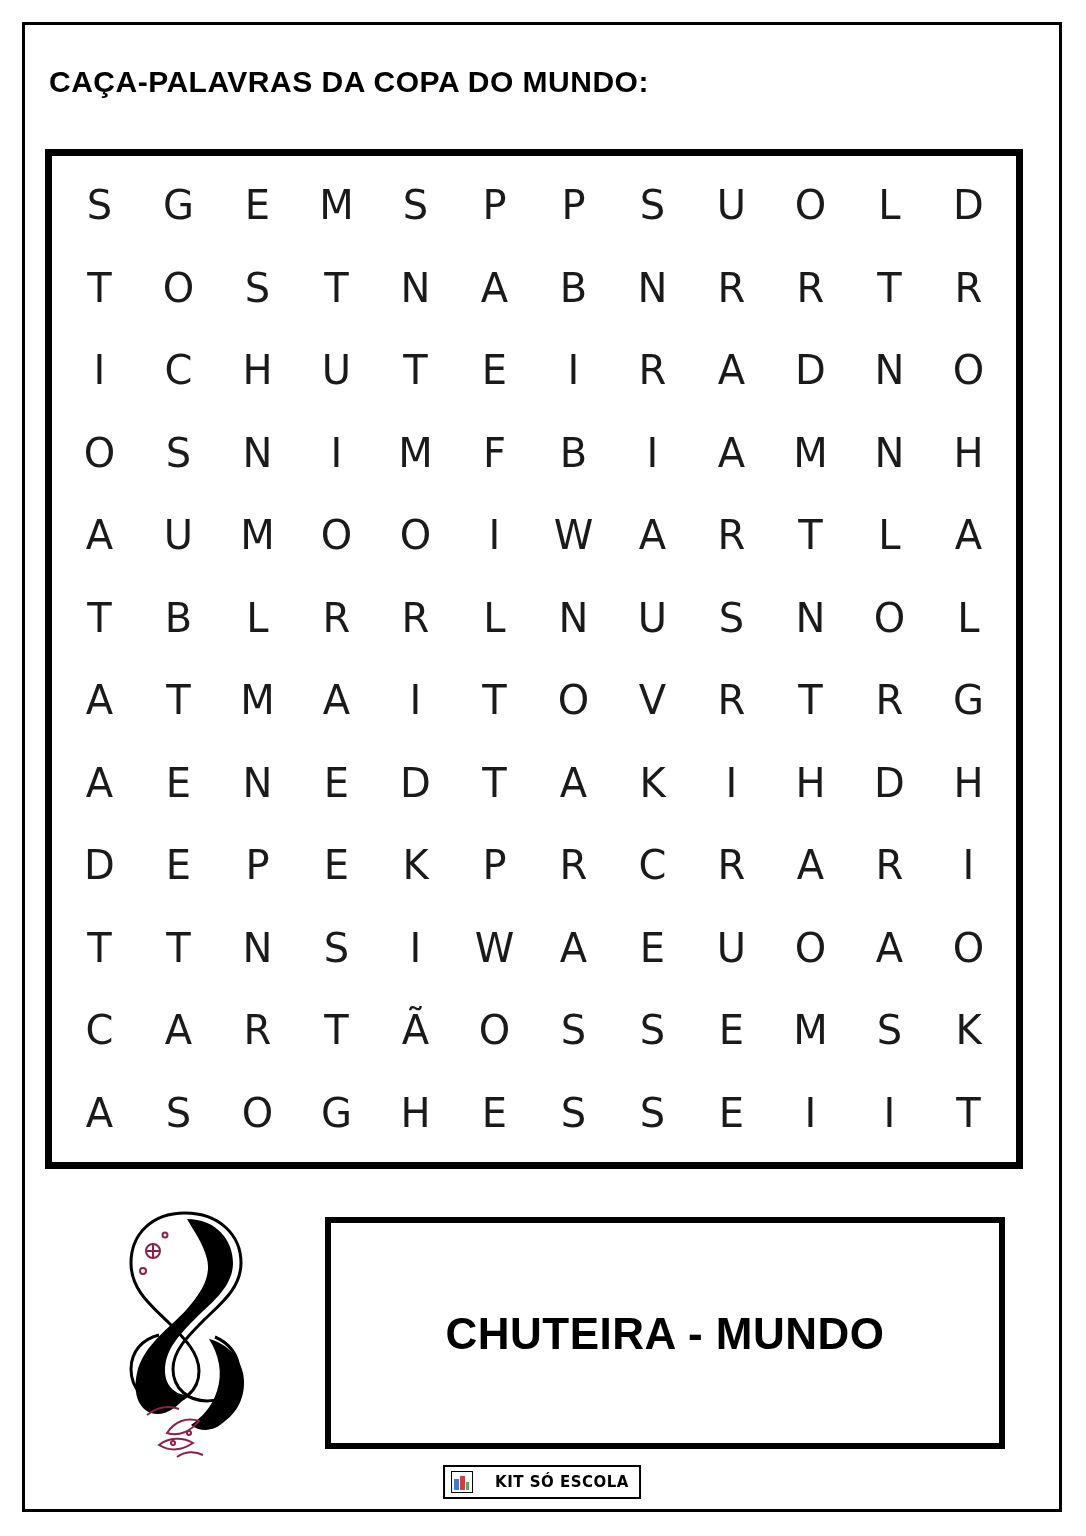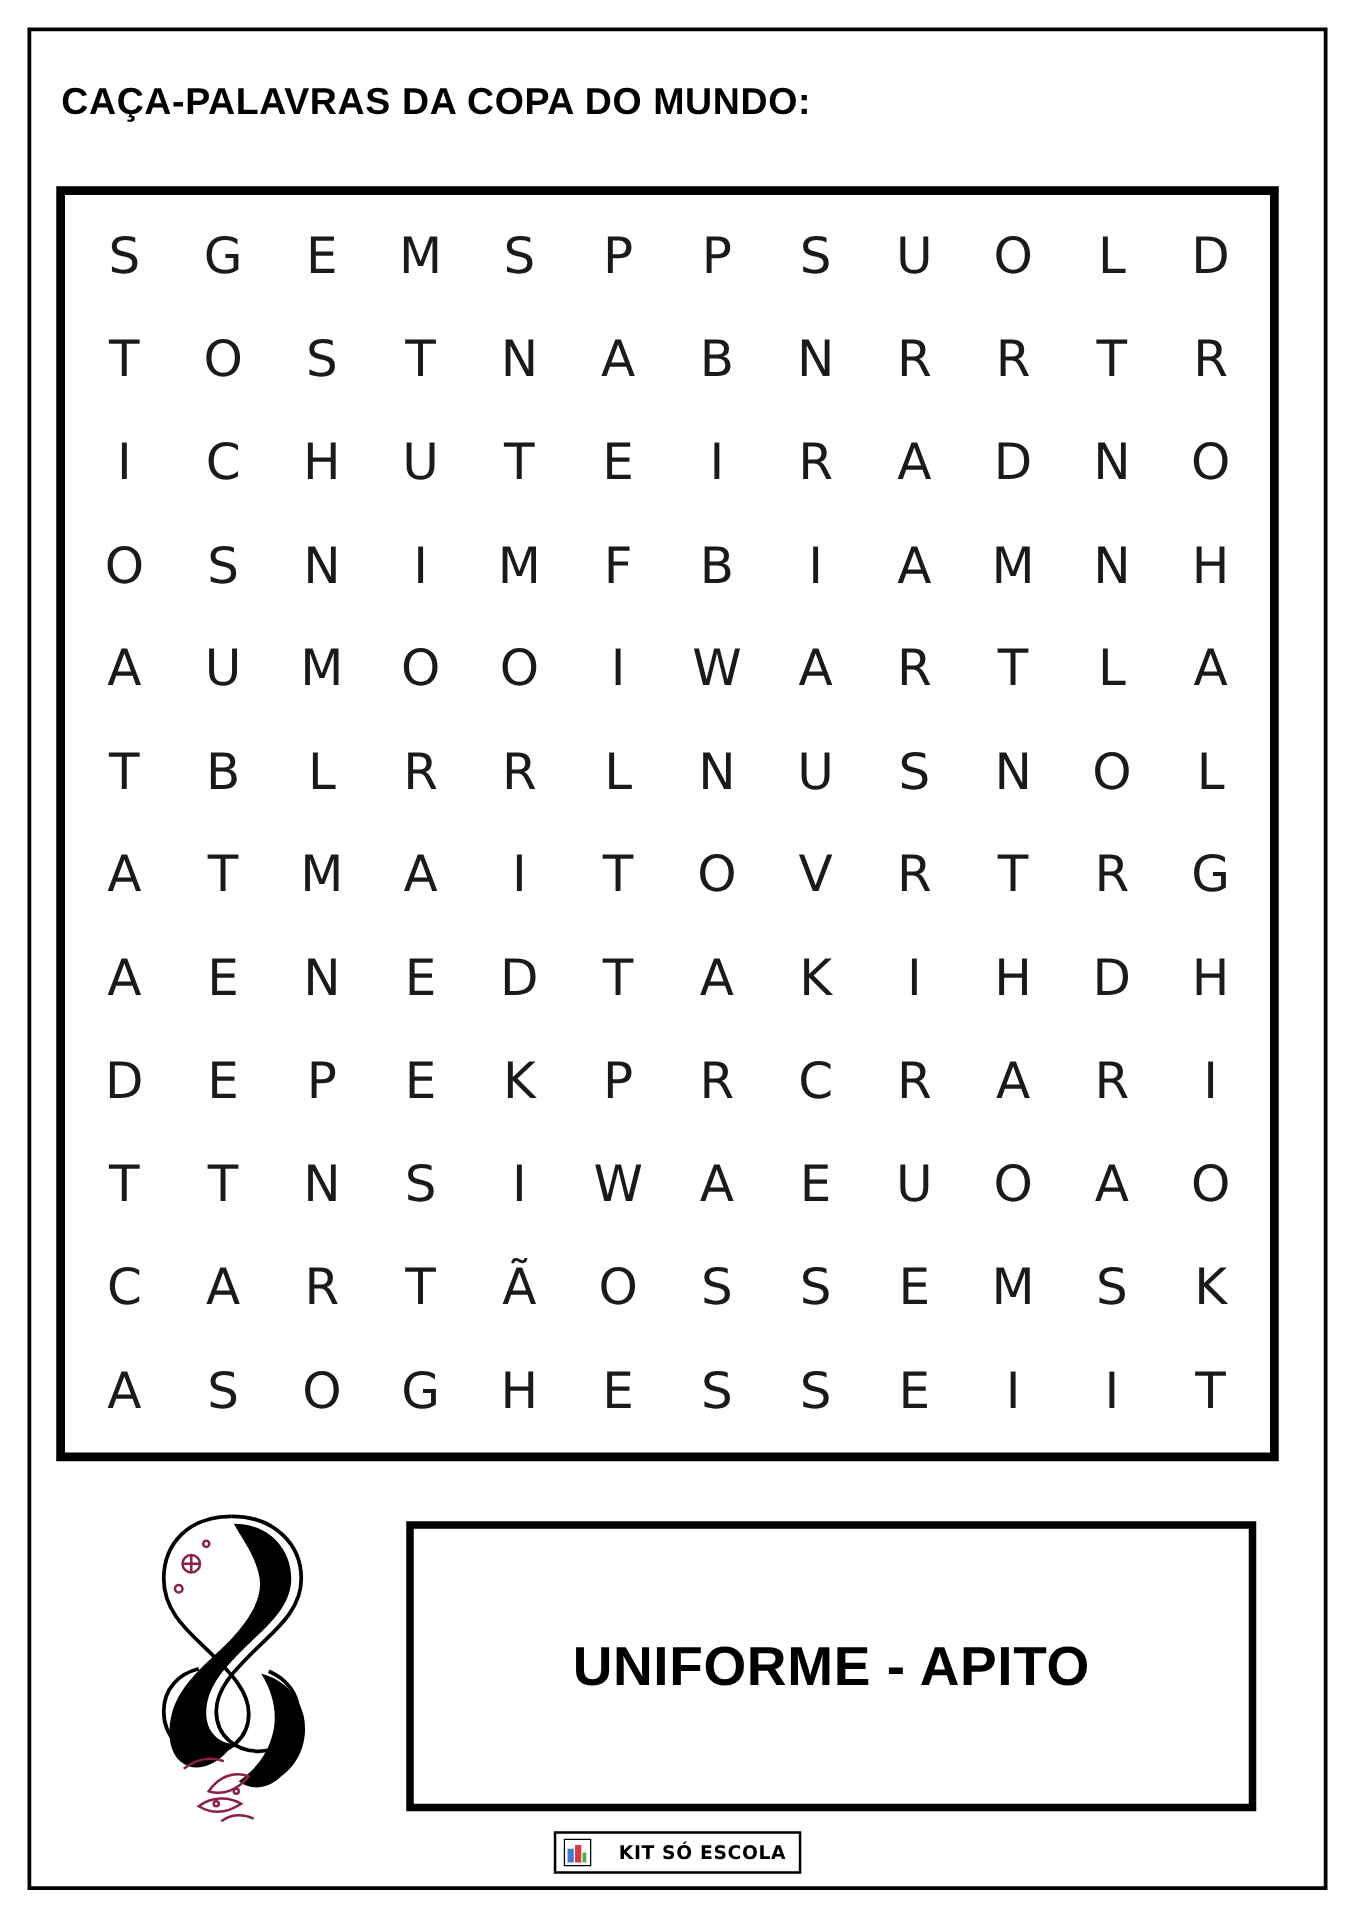--- a/index.html
+++ b/index.html
@@ -307,21 +307,21 @@
         <path d="M52 240 C62 232 76 232 86 238 C74 246 62 246 52 240 Z"></path>
         <path d="M70 252 C78 246 88 246 96 250"></path>
         <path d="M40 210 C50 202 62 200 72 204"></path>
         <circle cx="66" cy="238" r="2"></circle>
         <circle cx="82" cy="228" r="2"></circle>
       </g>
     </svg>
   </div>
 
   <div class="words-box">
-    <div class="words-line">UNIFORME - APITO</div>
+    <div class="words-line">CHUTEIRA - MUNDO</div>
   </div>
 
   <div class="footer-badge">
     <span class="mark">
       <i class="b1"></i>
         <i class="b2"></i>
         <i class="b3"></i>
     </span>
     <span class="txt">KIT SÓ ESCOLA</span>
   </div>

